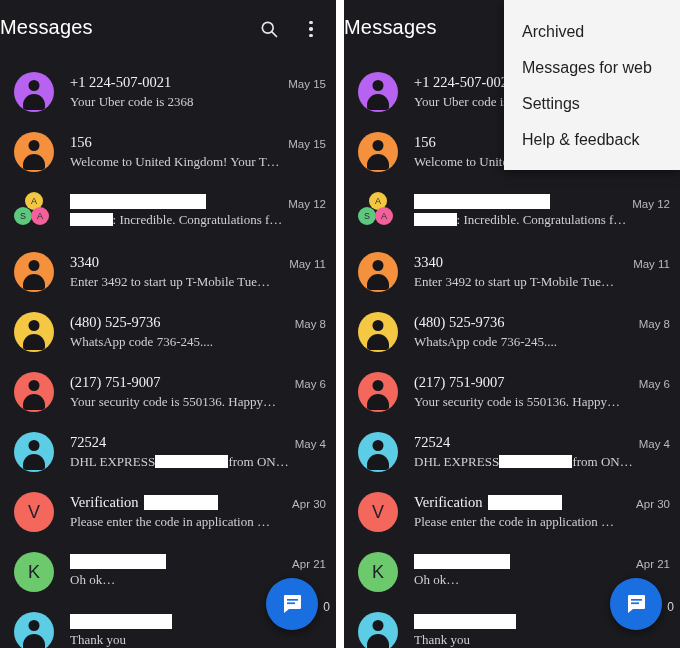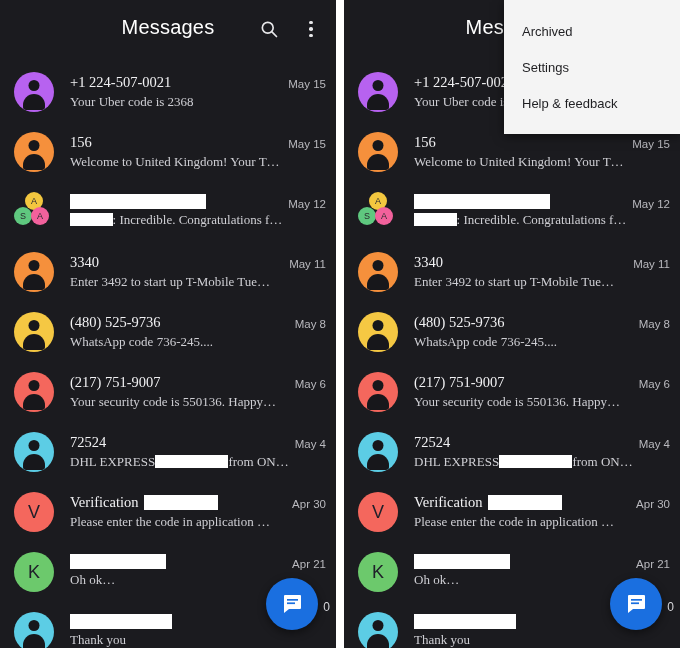--- a/index.html
+++ b/index.html
@@ -4,21 +4,21 @@
 <style>
   html,body{margin:0;padding:0;background:#ffffff;}
   body{width:680px;height:648px;font-family:"Liberation Sans",sans-serif;overflow:hidden;}
   .stage{position:relative;width:680px;height:648px;background:#ffffff;display:flex;}
   .phone{position:relative;width:336px;height:648px;background:#1b1b1f;overflow:hidden;flex:0 0 auto;}
   .gap{flex:0 0 auto;width:8px;height:648px;background:#ffffff;}
 
   
   .appbar{position:relative;height:60px;display:flex;align-items:center;}
   .appbar-title{
-    position:absolute;left:0;right:0;top:16px;text-align:center;
+    position:absolute;left:0;right:0;top:16px;text-align:left;
     color:#ffffff;font-size:20px;letter-spacing:.2px;font-weight:400;
   }
   .appbar-actions{position:absolute;right:12px;top:16px;display:flex;align-items:center;gap:16px;}
   .icon-btn{width:26px;height:26px;display:flex;align-items:center;justify-content:center;}
   .dots{display:flex;flex-direction:column;gap:3px;align-items:center;justify-content:center;height:22px;}
   .dots i{display:block;width:3.5px;height:3.5px;border-radius:50%;background:#e8e8ea;}
 
   
   .list{position:relative;padding-top:6px;}
   .row{position:relative;display:flex;align-items:flex-start;height:60px;padding:0 10px 0 14px;box-sizing:border-box;}
@@ -50,21 +50,21 @@
 
   
   .fab{position:absolute;right:18px;bottom:18px;width:52px;height:52px;border-radius:50%;
     background:#1a6fe0;display:flex;align-items:center;justify-content:center;
     box-shadow:0 3px 8px rgba(0,0,0,.45);}
   .fab-badge{position:absolute;right:6px;bottom:34px;color:#d8d8dc;font-size:12px;}
 
   
   .menu{position:absolute;right:0;top:0;width:176px;background:#f4f4f4;
     box-shadow:0 2px 10px rgba(0,0,0,.5);padding:14px 0 12px 0;box-sizing:border-box;z-index:20;}
-  .menu-item{padding:9px 0 9px 18px;color:#1f1f22;font-size:13px;line-height:18px;white-space:nowrap;}
+  .menu-item{padding:9px 0 9px 18px;color:#1f1f22;font-size:16px;line-height:18px;white-space:nowrap;}
 </style>
 </head>
 <body>
 
 <div class="stage">
 
   <div class="phone" id="phone-left">
     <div class="appbar">
       <div class="appbar-title">Messages</div>
       <div class="appbar-actions">
@@ -454,18 +454,19 @@
     <div class="fab">
       <svg width="24" height="24" viewBox="0 0 24 24" fill="#ffffff">
         <path d="M4 3h16a1 1 0 0 1 1 1v12a1 1 0 0 1-1 1H9l-5 4V4a1 1 0 0 1 1-1z"></path>
         <rect x="7" y="7" width="11" height="1.7" fill="#1a6fe0"></rect>
         <rect x="7" y="10.4" width="8" height="1.7" fill="#1a6fe0"></rect>
       </svg>
     </div>
 
     <div class="menu" id="overflow-menu">
         <div class="menu-item">Archived</div>
+        <div class="menu-item">Messages for web</div>
         <div class="menu-item">Settings</div>
         <div class="menu-item">Help &amp; feedback</div>
       </div>
   </div>
 
 </div>
 
 </body></html>

